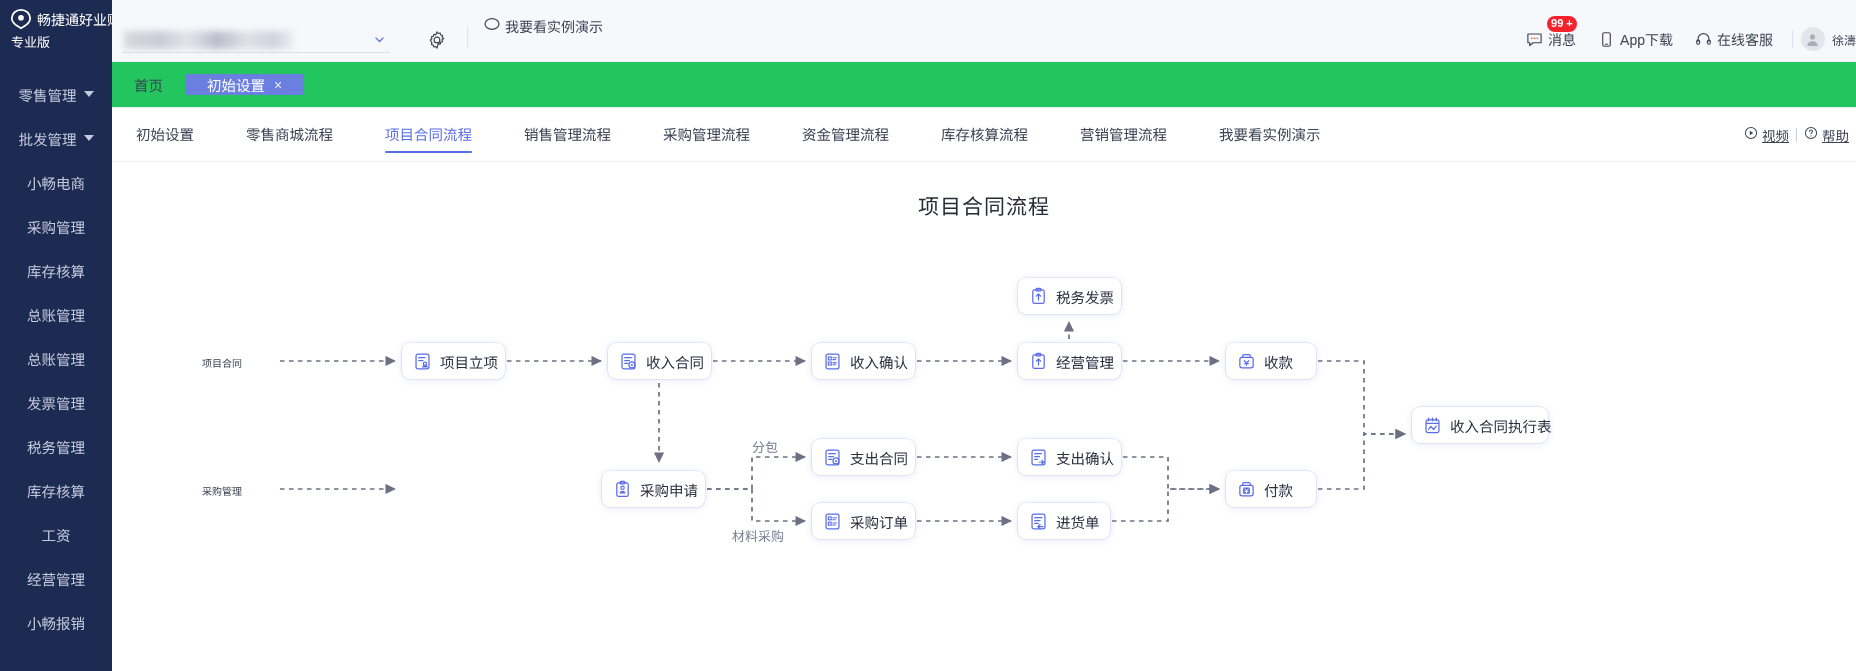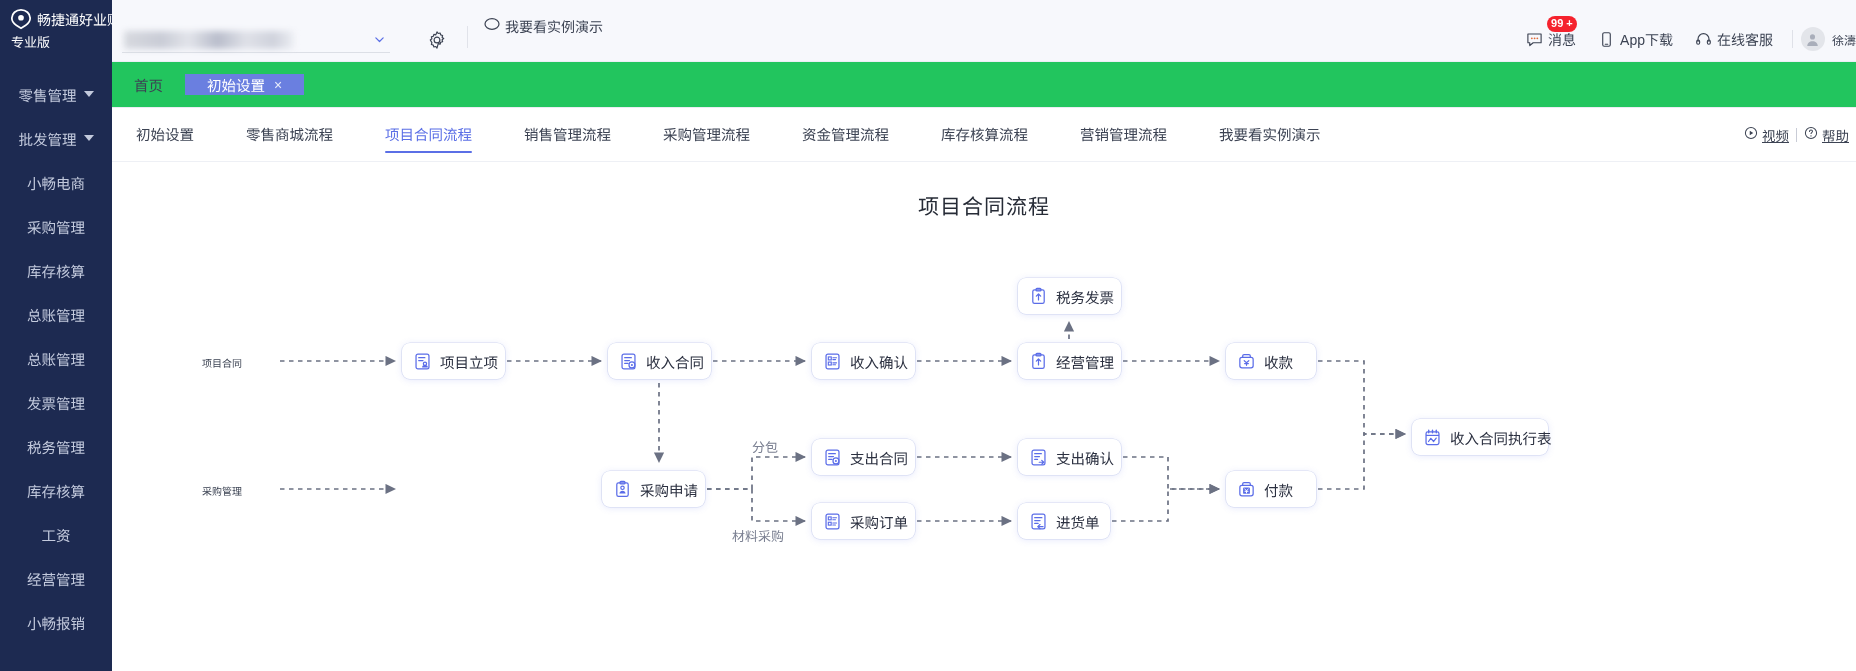--- a/index.html
+++ b/index.html
@@ -576,21 +576,21 @@
         <svg viewBox="0 0 20 20" width="19" height="19">
           <rect x="3" y="5.6" width="14" height="11.2" rx="2.2" fill="none" stroke="#5a6ce8" stroke-width="1.3"></rect>
           <path d="M6 5.4 V4.2 A1.4 1.4 0 0 1 7.4 2.8 h5.2 A1.4 1.4 0 0 1 14 4.2 V5.4" fill="none" stroke="#5a6ce8" stroke-width="1.3"></path>
           <rect x="6.4" y="8" width="7.2" height="6.6" rx="1" fill="#5a6ce8"></rect>
           <path d="M8.2 9.6 L10 11.3 L11.8 9.6 M8.4 11.9 H11.6 M10 11.3 V13.6" fill="none" stroke="#fff" stroke-width="1.05" stroke-linecap="round"></path>
         </svg>
       </span>
       <span class="nlabel">付款</span>
     </div>
 
-    <div class="node" style="left:1300px; top:257px; width:136px">
+    <div class="node" style="left:1300px; top:245px; width:136px">
       <span class="nicon">
         <svg viewBox="0 0 20 20" width="19" height="19">
           <rect x="3.2" y="4.2" width="13.6" height="13.2" rx="1.8" fill="none" stroke="#5a6ce8" stroke-width="1.3"></rect>
           <line x1="3.2" y1="7.8" x2="16.8" y2="7.8" stroke="#5a6ce8" stroke-width="1.3"></line>
           <line x1="6" y1="2.3" x2="6" y2="5" stroke="#5a6ce8" stroke-width="1.4" stroke-linecap="round"></line>
           <line x1="10" y1="2.3" x2="10" y2="5" stroke="#5a6ce8" stroke-width="1.4" stroke-linecap="round"></line>
           <line x1="14" y1="2.3" x2="14" y2="5" stroke="#5a6ce8" stroke-width="1.4" stroke-linecap="round"></line>
           <path d="M5.8 14.2 L8.2 10.9 L11.2 14.2 L13.9 10.6" fill="none" stroke="#5a6ce8" stroke-width="1.3" stroke-linecap="round" stroke-linejoin="round"></path>
         </svg>
       </span>

